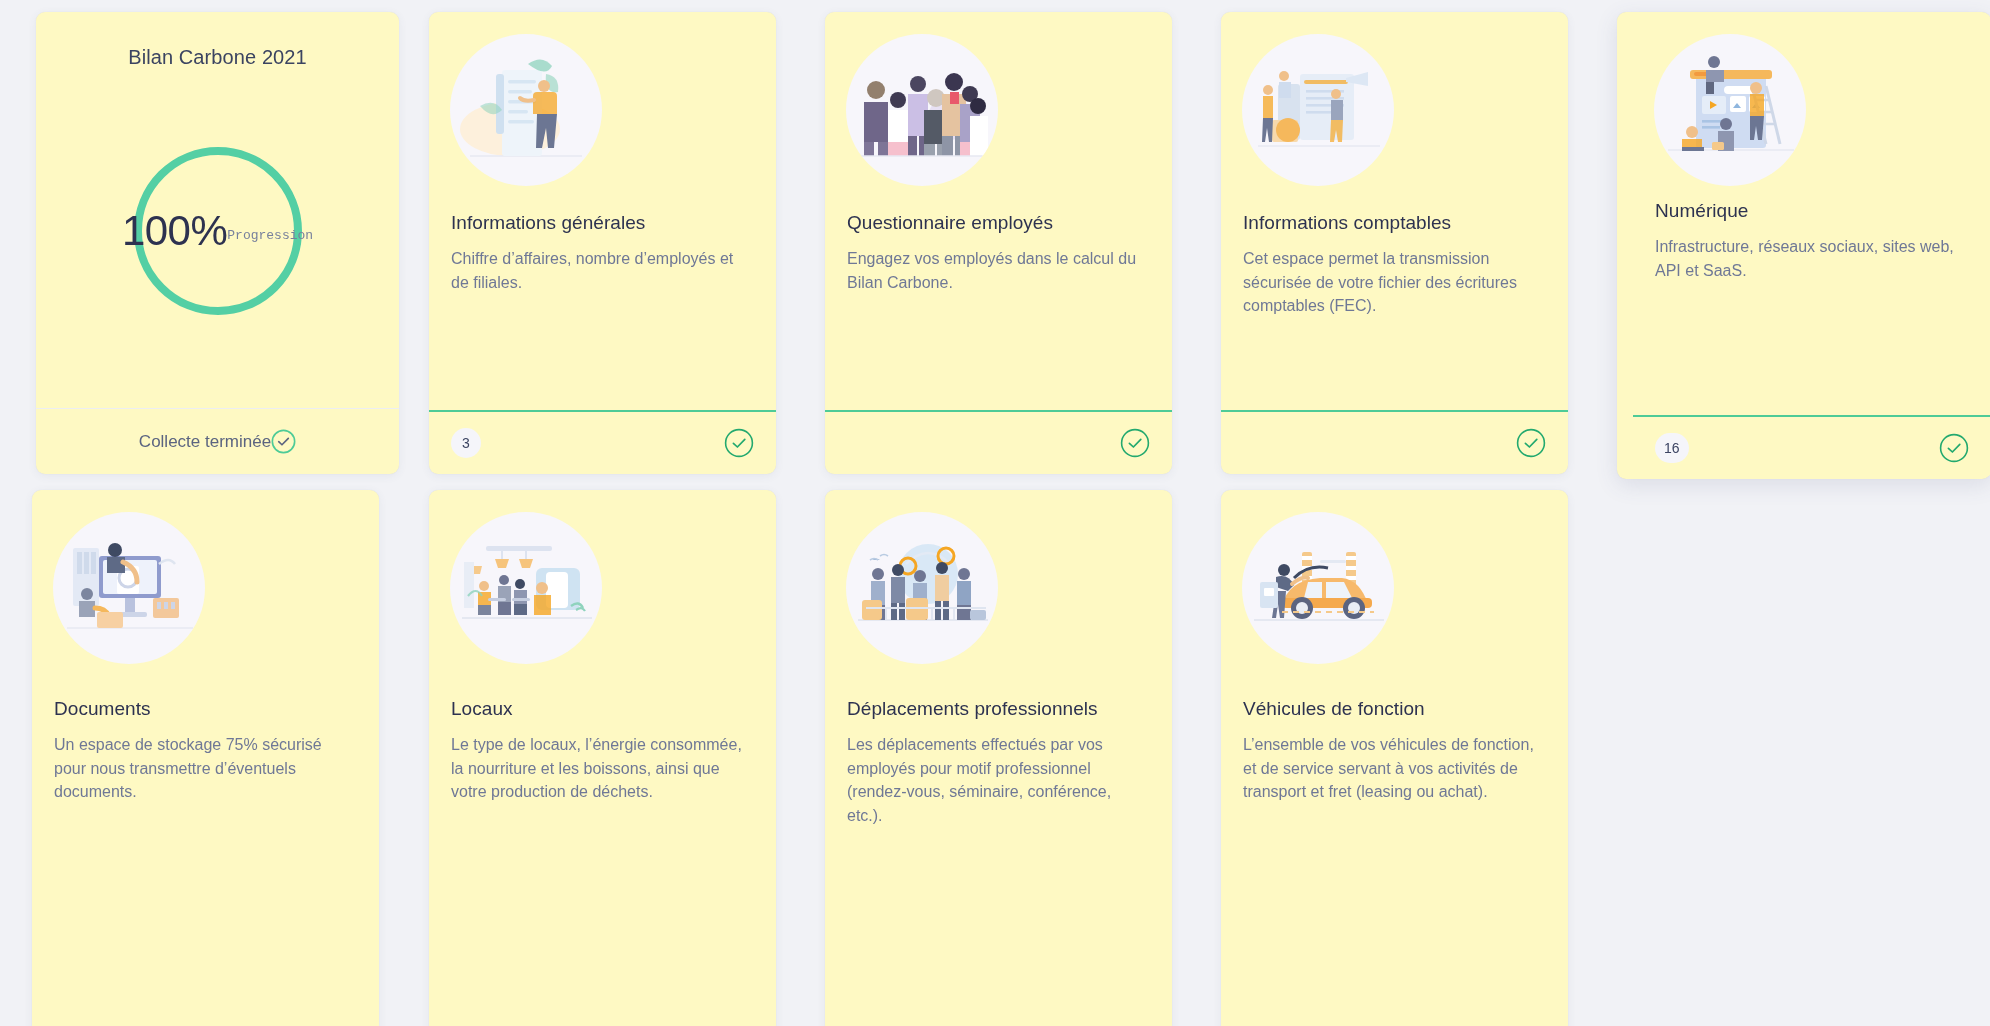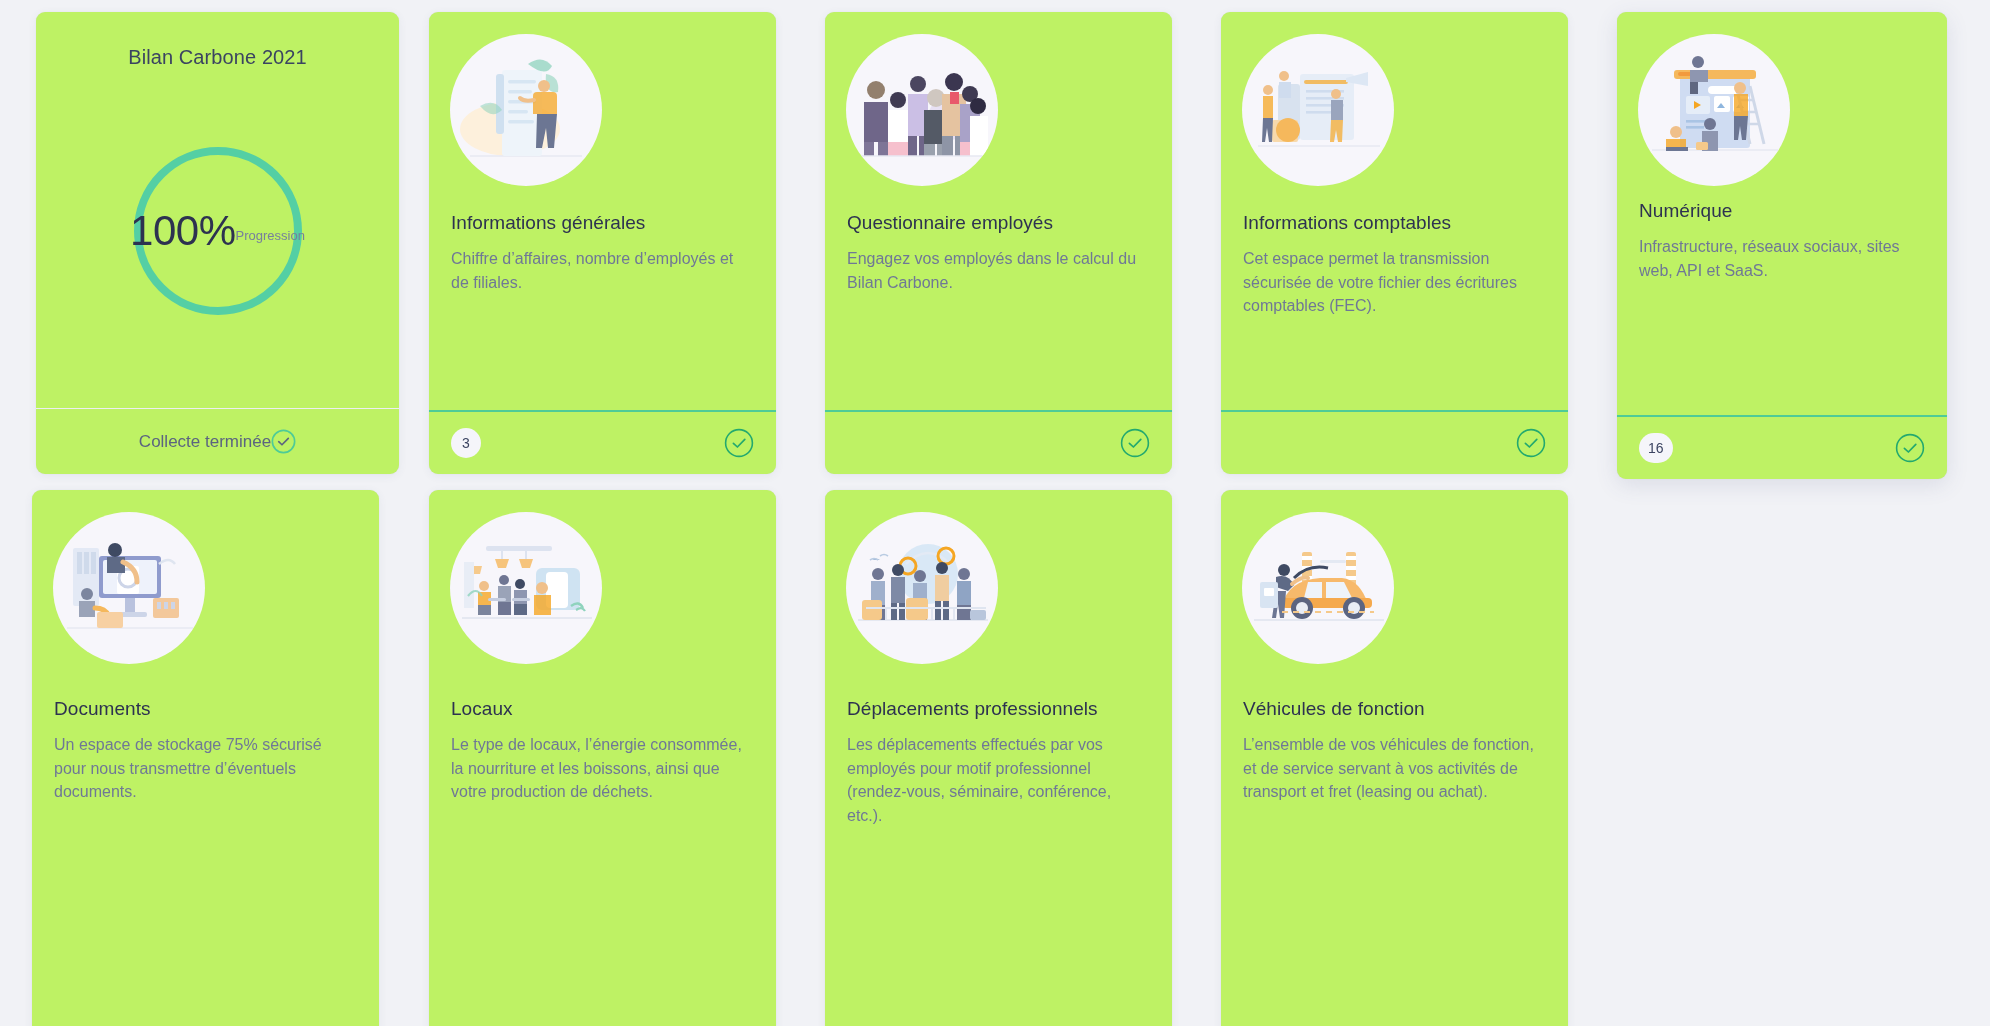--- a/index.html
+++ b/index.html
@@ -24,21 +24,21 @@
     align-items: flex-start;
     gap: 0;
   }
 
   .row-1 { height: 478px; }
   .row-2 { height: 520px; }
 
   
   .card {
     position: relative;
-    background: #bef264;
+    background: #fef9c3;
     border-radius: 9px;
     box-shadow: 0 2px 10px rgba(70, 80, 120, .07),
                 0 0 1px rgba(70, 80, 120, .12);
     display: flex;
     flex-direction: column;
     overflow: hidden;
   }
 
   .card-slot {
     flex: 0 0 auto;
@@ -86,20 +86,21 @@
   .ring-value {
     font-size: 42px;
     color: #2d3250;
     line-height: 1;
     letter-spacing: -.5px;
   }
   .ring-caption {
     font-size: 13px;
     color: #77809c;
     margin-top: 9px;
+    font-family: Liberation Mono, monospace;
   }
 
   .summary-foot {
     height: 66px;
     border-top: 1px solid #eceef3;
     display: flex;
     align-items: center;
     justify-content: center;
     gap: 0;
   }
@@ -108,24 +109,25 @@
     color: #5b6480;
   }
 
   
   .card.module {
     width: 347px;
     height: 462px;
   }
   .card.module.tall { height: 644px; gap: 8px; }
   .card.module.hovered {
-    width: 330px;
+    width: 374px;
     height: 467px;
     box-shadow: 0 6px 22px rgba(70, 80, 120, .13),
                 0 0 1px rgba(70, 80, 120, .14);
+    padding-left: 16px;
   }
 
   .illus {
     width: 152px;
     height: 152px;
     border-radius: 50%;
     background: #f7f6fb;
     margin: 22px 0 0 21px;
     flex: 0 0 auto;
     position: relative;

